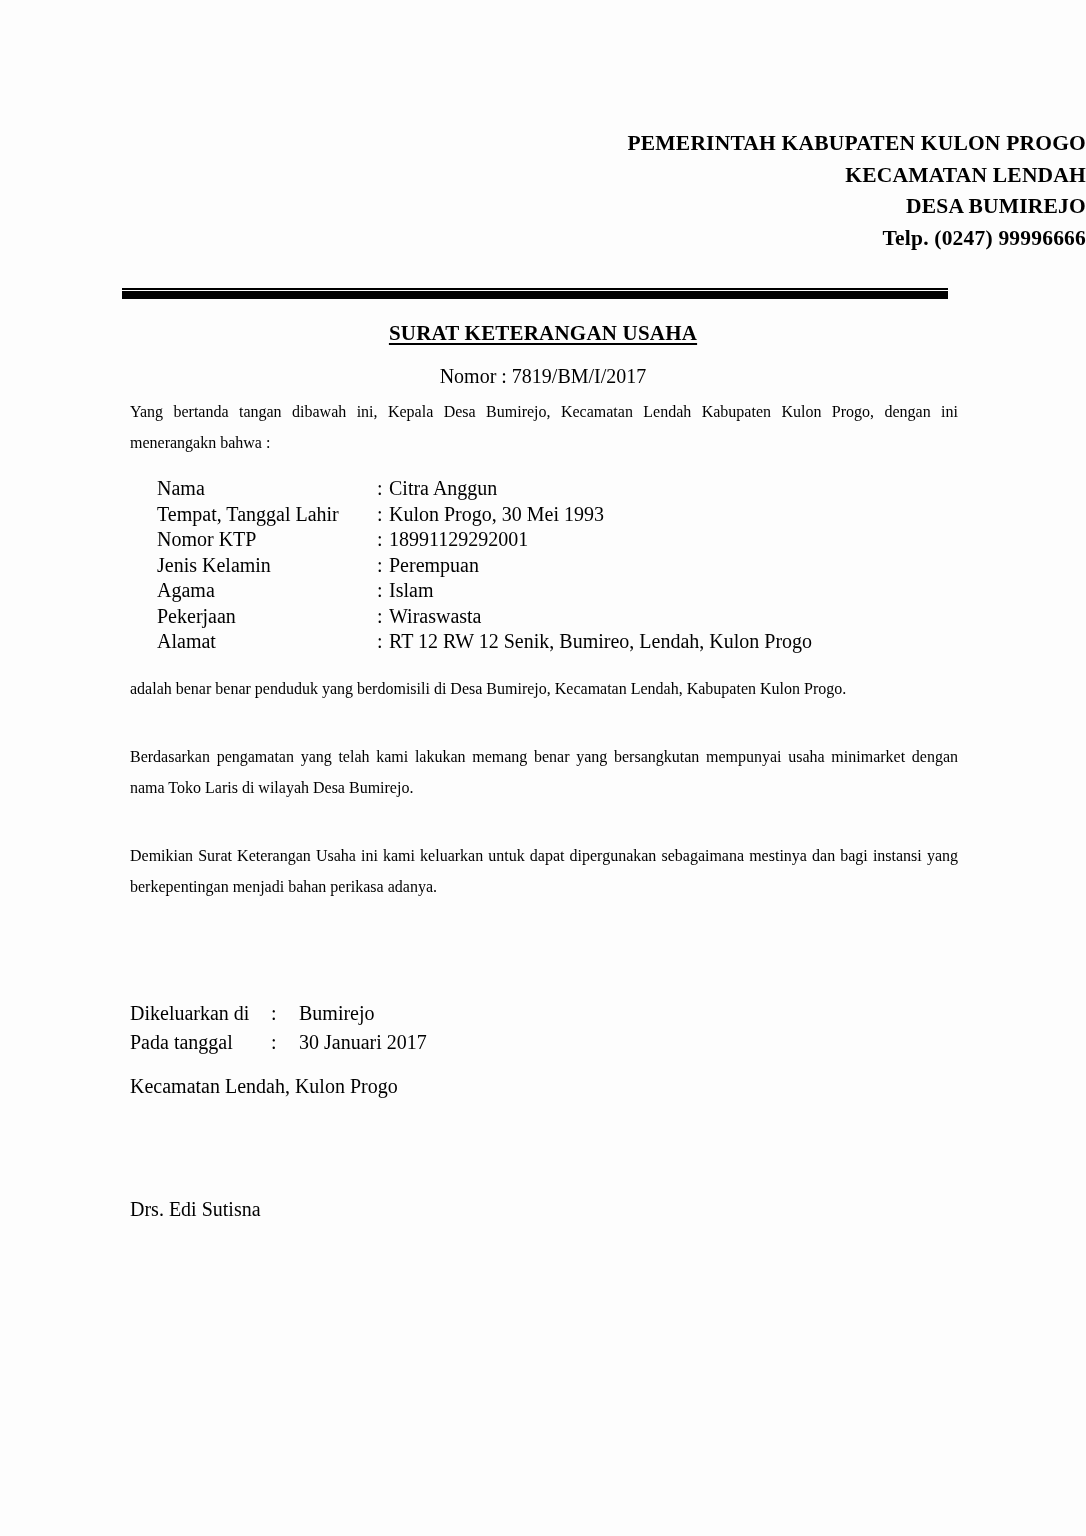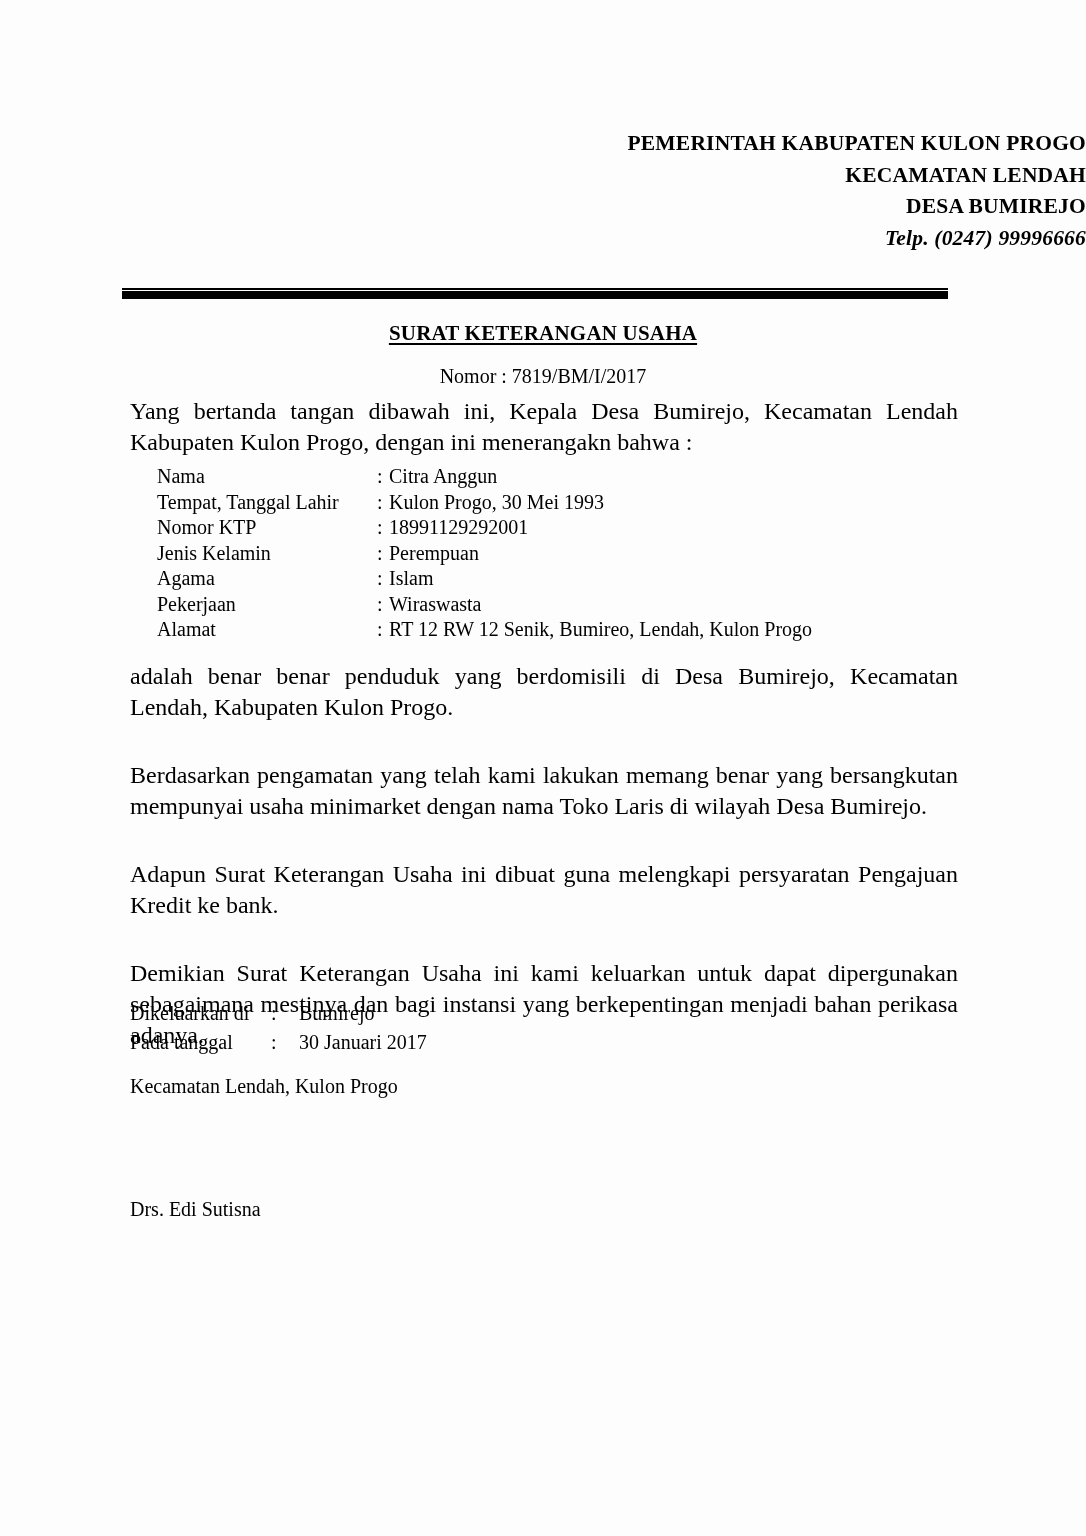--- a/index.html
+++ b/index.html
@@ -30,21 +30,21 @@
     text-align: right;
   }
   .lh-line {
     font-weight: bold;
     letter-spacing: 0.2px;
     line-height: 31.5px;
     white-space: nowrap;
   }
   .lh-1, .lh-2, .lh-3 { font-size: 21.5px; }
   .lh-4 { font-size: 22.5px; }
-  .lh-5 { font-size: 21.5px; font-style: italic; }
+  .lh-5 { font-size: 21.5px; }
 
   
   .rule-wrap {
     position: absolute;
     left: 122px;
     top: 288px;
     width: 826px;
   }
   .rule-thin {
     height: 2px;
@@ -86,30 +86,30 @@
 
   
   .body-area {
     position: absolute;
     left: 130px;
     top: 396px;
     width: 828px;
   }
   p.para {
     margin: 0;
-    font-size: 24px;
+    font-size: 16px;
     line-height: 31px;
     text-align: justify;
     text-justify: inter-word;
   }
   .para + .para { margin-top: 37px; }
 
   
   .data-block {
-    margin-top: 6px;
+    margin-top: 18px;
     margin-left: 27px;
     margin-bottom: 18px;
   }
   .data-row {
     display: flex;
     font-size: 20px;
     line-height: 25.5px;
     align-items: baseline;
   }
   .data-label {
@@ -231,21 +231,20 @@
       </div>
       <div class="data-row">
         <span class="data-label">Alamat</span>
         <span class="data-sep">:</span>
         <span class="data-value">RT 12 RW 12 Senik, Bumireo, Lendah, Kulon Progo</span>
       </div>
     </div>
 
     <p class="para">adalah benar benar penduduk yang berdomisili di Desa Bumirejo, Kecamatan Lendah, Kabupaten Kulon Progo.</p>
     <p class="para">Berdasarkan pengamatan yang telah kami lakukan memang benar yang bersangkutan mempunyai usaha minimarket dengan nama Toko Laris di wilayah Desa Bumirejo.</p>
-    <p class="para">Adapun Surat Keterangan Usaha ini dibuat guna melengkapi persyaratan Pengajuan Kredit ke bank.</p>
     <p class="para">Demikian Surat Keterangan Usaha ini kami keluarkan untuk dapat dipergunakan sebagaimana mestinya dan bagi instansi yang berkepentingan menjadi bahan perikasa adanya.</p>
   </div>
 
   <div class="closing">
     <div class="close-row">
       <span class="close-label">Dikeluarkan di</span>
       <span class="close-sep">:</span>
       <span class="close-value">Bumirejo</span>
     </div>
     <div class="close-row">

